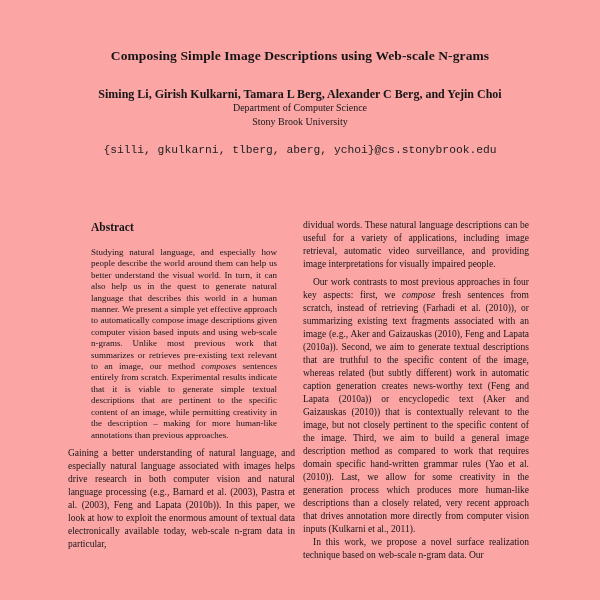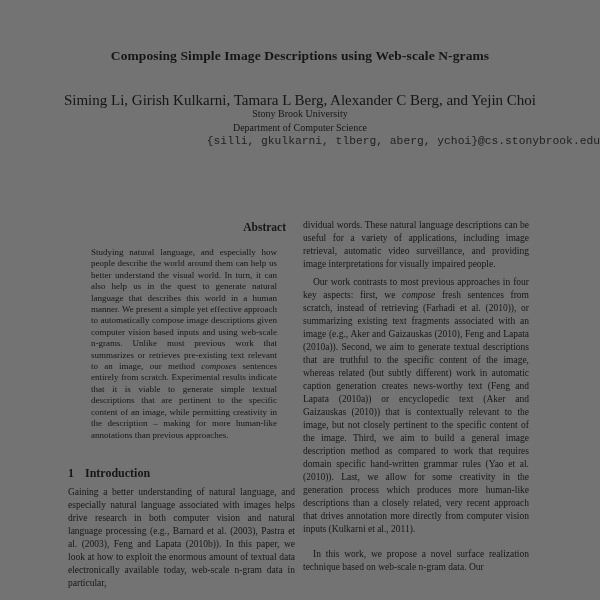--- a/index.html
+++ b/index.html
@@ -6,65 +6,64 @@
   body {
     width: 600px; height: 600px;
     background: #ffffff;
     font-family: "Liberation Serif", serif;
     color: #161616;
     overflow: hidden;
   }
   .page {
     position: relative;
     width: 600px; height: 600px;
-    background: #737373;
+    background: #fca5a5;
   }
   
   .header {
     position: absolute;
     top: 48px; left: 0; width: 600px;
     text-align: center;
   }
   .title {
     font-size: 13.5px;
     font-weight: bold;
     line-height: 16px;
     letter-spacing: 0.1px;
   }
   .authors {
-    margin-top: 30px;
-    font-size: 15px;
-    font-weight: normal;
+    margin-top: 24px;
+    font-size: 12px;
+    font-weight: bold;
     line-height: 13px;
   }
   .affil-line {
     font-size: 10px;
     line-height: 14px;
   }
   .email {
     font-family: "Liberation Mono", "DejaVu Sans Mono", monospace;
     font-size: 11.3px;
     line-height: 13px;
-    margin-top: 0;
+    margin-top: 15px;
     color: #222222;
-    text-align: right;
   }
   
   .col {
     position: absolute;
     top: 219px;
     height: 381px;
     overflow: hidden;
   }
   .col-left  { left: 68px;  width: 227px; }
   .col-right { left: 303px; width: 226px; }
 
   .abstract-wrap { margin: 2px 9px 0 23px; }
   .abstract-heading {
-    text-align: right;
+    text-align: left;
     font-weight: bold;
     font-size: 11.5px;
     line-height: 13px;
   }
   .abstract-text {
     margin: 13px 9px 0 0;
     font-size: 9px;
     line-height: 11.4px;
     text-align: justify;
   }
@@ -75,44 +74,43 @@
     line-height: 14px;
   }
   .section-num { display: inline-block; width: 17px; }
   .body-par {
     margin: 6px 0 0 0;
     font-size: 9.5px;
     line-height: 13px;
     text-align: justify;
   }
   .col-right .body-par { margin-top: 0; }
-  .col-right .body-par + .body-par { margin-top: 12px; }
+  .col-right .body-par + .body-par { margin-top: 0; }
   .par-indent { text-indent: 10px; }
   .par-gap { margin-top: 5px !important; font-family: Liberation Serif, serif; }
   .it { font-style: italic; }
 </style>
 </head>
 <body>
 
 <div class="page">
 
   <div class="header">
     <div class="title">Composing Simple Image Descriptions using Web-scale N-grams</div>
     <div class="authors">Siming Li, Girish Kulkarni, Tamara L Berg, Alexander C Berg, and Yejin Choi</div>
+    <div class="affil-line">Department of Computer Science</div>
     <div class="affil-line">Stony Brook University</div>
-    <div class="affil-line">Department of Computer Science</div>
     <div class="email">{silli, gkulkarni, tlberg, aberg, ychoi}@cs.stonybrook.edu</div>
   </div>
 
   <div class="col col-left">
     <div class="abstract-wrap">
       <div class="abstract-heading">Abstract</div>
       <p class="abstract-text"><span>Studying natural language, and especially how people describe the world around them can help us better understand the visual world. In turn, it can also help us in the quest to generate natural language that describes this world in a human manner. We present a simple yet effective approach to automatically compose image descriptions given computer vision based inputs and using web-scale n-grams. Unlike most previous work that summarizes or retrieves pre-existing text relevant to an image, our method </span><span class="it">composes</span><span> sentences entirely from scratch. Experimental results indicate that it is viable to generate simple textual descriptions that are pertinent to the specific content of an image, while permitting creativity in the description – making for more human-like annotations than previous approaches.</span></p>
     </div>
-    <div class="section-heading"><span class="section-num">1</span><span>Introduction</span></div>
     <p class="body-par">Gaining a better understanding of natural language, and especially natural language associated with images helps drive research in both computer vision and natural language processing (e.g., Barnard et al. (2003), Pastra et al. (2003), Feng and Lapata (2010b)). In this paper, we look at how to exploit the enormous amount of textual data electronically available today, web-scale n-gram data in particular,</p>
   </div>
 
   <div class="col col-right">
     <p class="body-par">dividual words. These natural language descriptions can be useful for a variety of applications, including image retrieval, automatic video surveillance, and providing image interpretations for visually impaired people.</p>
     <p class="body-par par-indent par-gap"><span>Our work contrasts to most previous approaches in four key aspects: first, we </span><span class="it">compose</span><span> fresh sentences from scratch, instead of retrieving (Farhadi et al. (2010)), or summarizing existing text fragments associated with an image (e.g., Aker and Gaizauskas (2010), Feng and Lapata (2010a)). Second, we aim to generate textual descriptions that are truthful to the specific content of the image, whereas related (but subtly different) work in automatic caption generation creates news-worthy text (Feng and Lapata (2010a)) or encyclopedic text (Aker and Gaizauskas (2010)) that is contextually relevant to the image, but not closely pertinent to the specific content of the image. Third, we aim to build a general image description method as compared to work that requires domain specific hand-written grammar rules (Yao et al. (2010)). Last, we allow for some creativity in the generation process which produces more human-like descriptions than a closely related, very recent approach that drives annotation more directly from computer vision inputs (Kulkarni et al., 2011).</span></p>
     <p class="body-par par-indent">In this work, we propose a novel surface realization technique based on web-scale n-gram data. Our</p>
   </div>
 
 </div>

